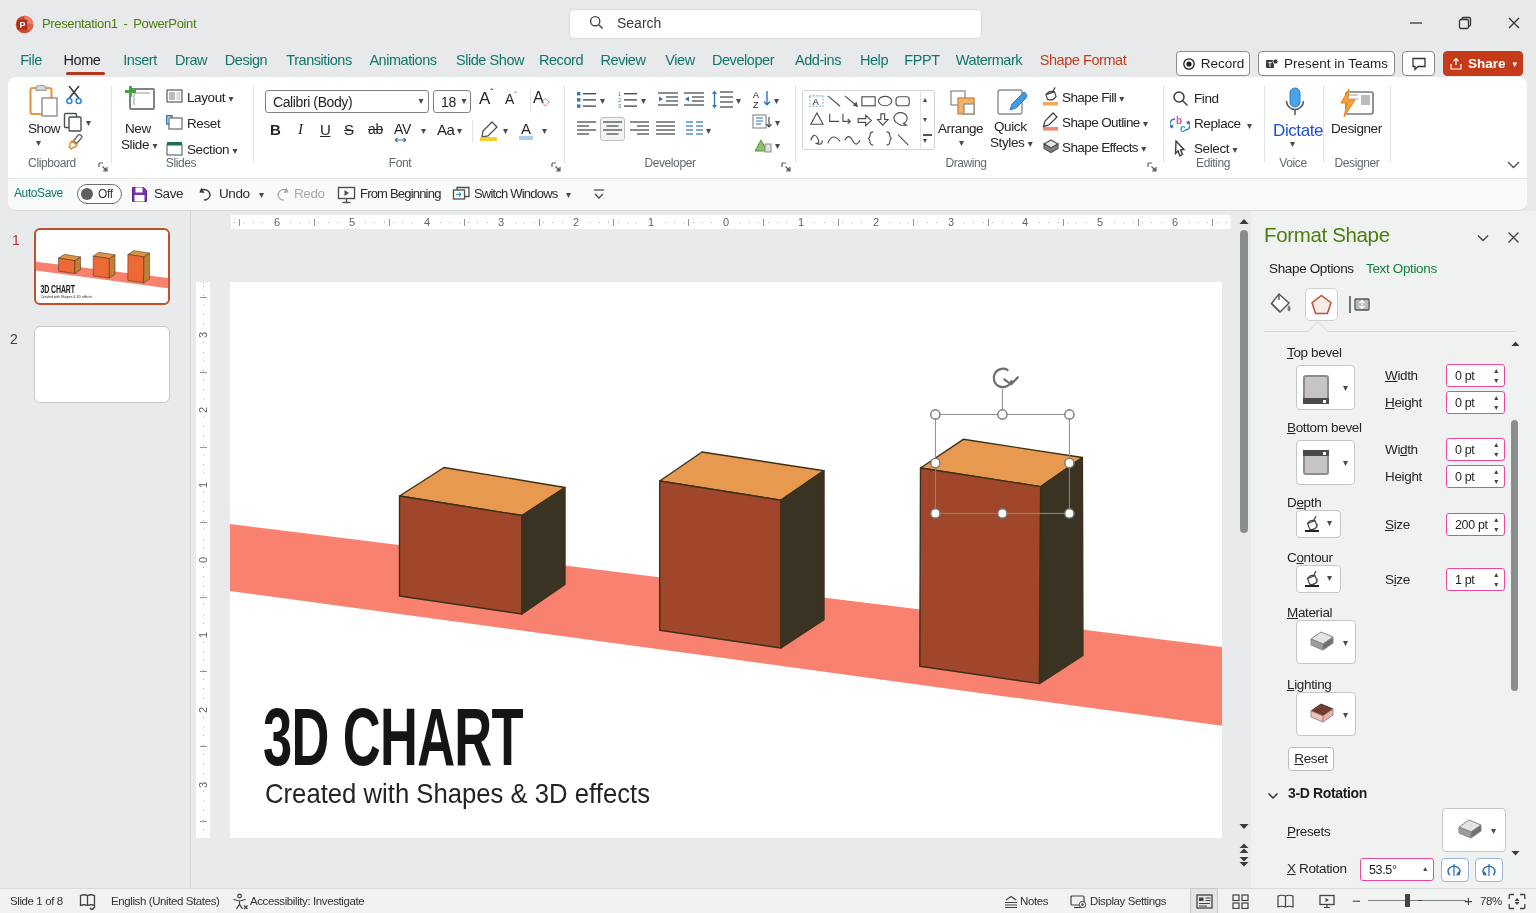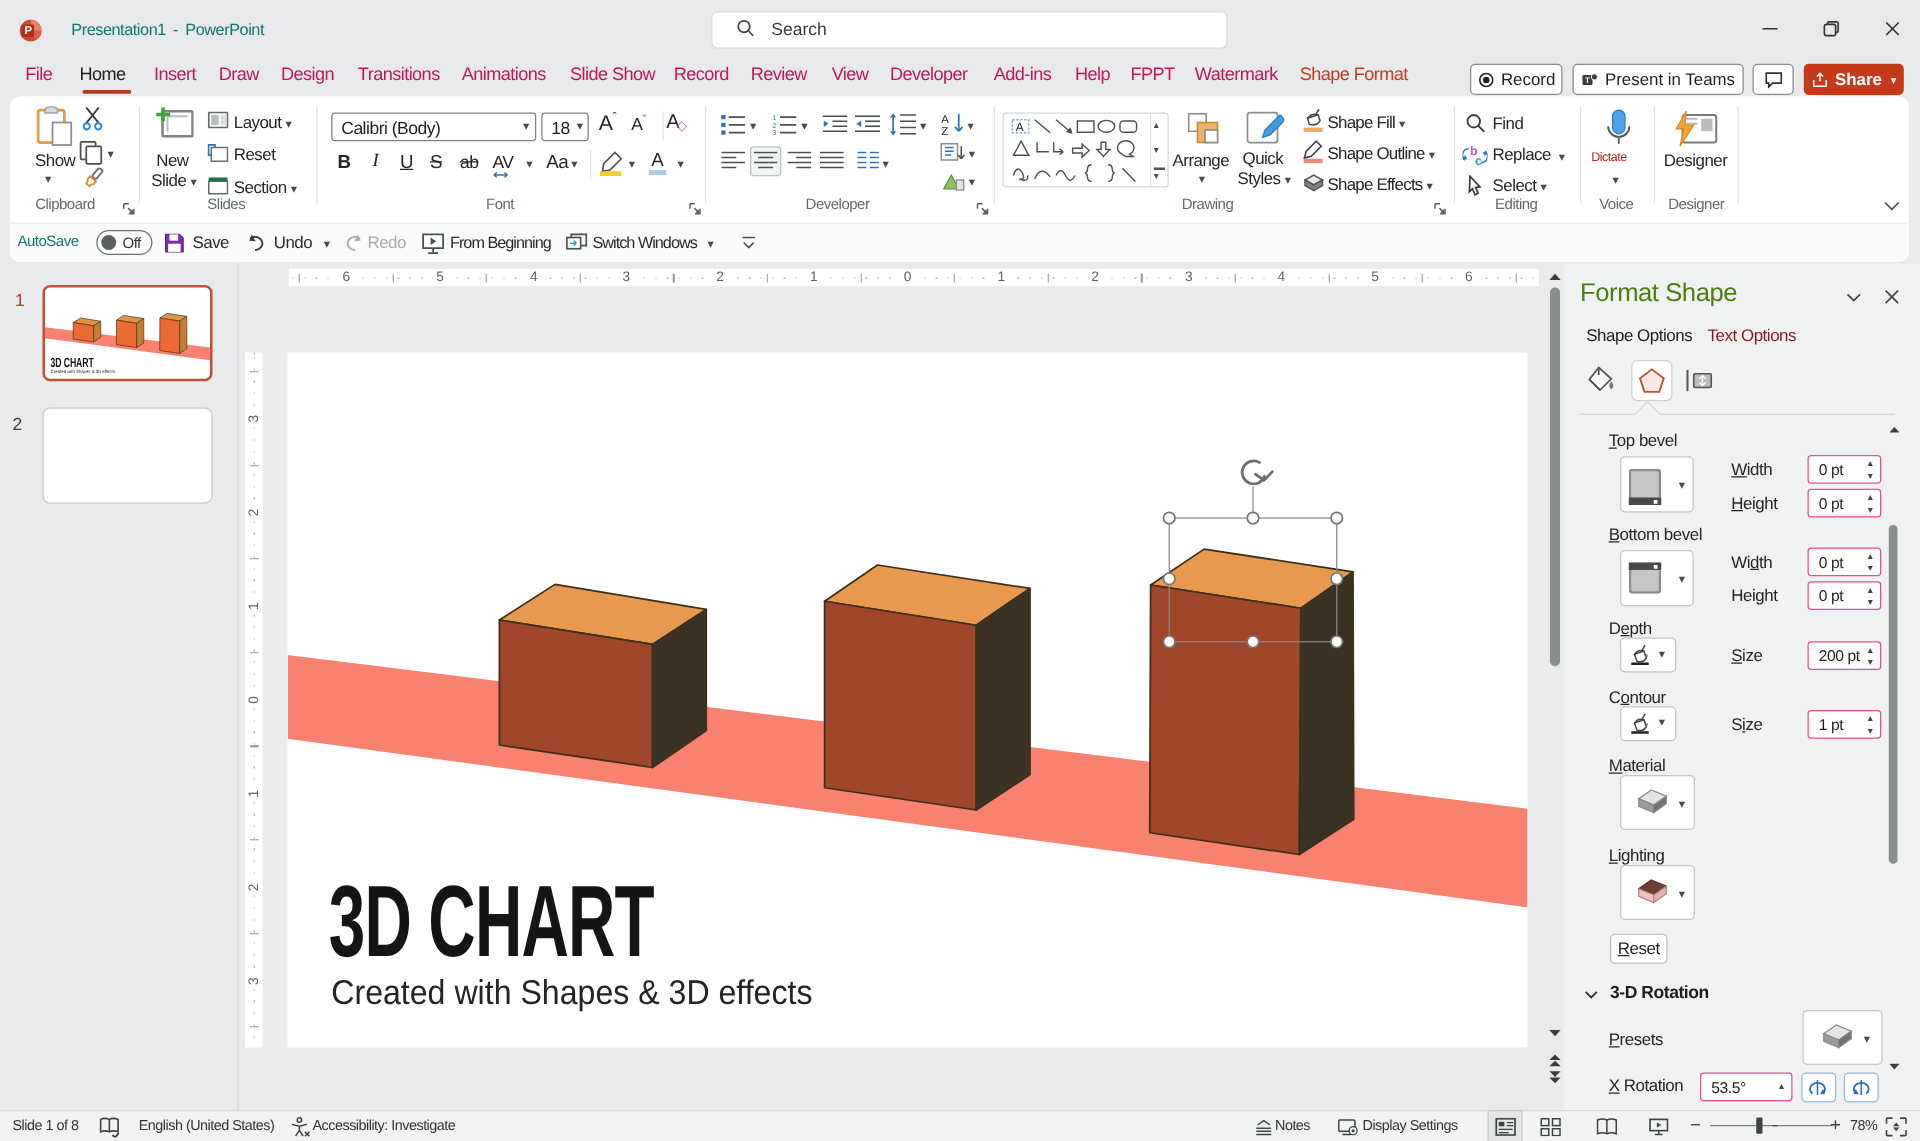--- a/index.html
+++ b/index.html
@@ -3,21 +3,21 @@
 *{margin:0;padding:0;box-sizing:border-box}
 html,body{width:1536px;height:913px;overflow:hidden;font-family:"Liberation Sans",sans-serif;background:#e8eaeb;position:relative}
 .a{position:absolute}
 #titlebar{left:0;top:0;width:1536px;height:45px;background:#e7e9ea}
 #rpanel{letter-spacing:-0.35px}
 #tabrow{left:0;top:45px;width:1536px;height:32px;background:#e7e9ea}
 #ribbonsheet{left:0;top:77px;width:1536px;height:101px;letter-spacing:-0.4px}
 #qat{left:0;top:178px;width:1536px;height:33px;letter-spacing:-0.4px}
 #main{left:0;top:211px;width:1536px;height:677px;background:#e8eaeb}
 #statusbar{left:0;top:888px;width:1536px;height:25px;background:#f1f2f2;border-top:1px solid #d8dbdb;letter-spacing:-0.35px}
-.tab{position:absolute;top:7px;font-size:14.5px;color:#be185d;white-space:nowrap;letter-spacing:-0.45px;transform:translateX(-50%)}
+.tab{position:absolute;top:7px;font-size:14.5px;color:#0f766e;white-space:nowrap;letter-spacing:-0.45px;transform:translateX(-50%)}
 .gname{position:absolute;top:79px;font-size:12px;color:#606a6e;width:120px;text-align:center}
 .vsep{position:absolute;top:8px;width:1px;height:78px;background:#e1e4e4}
 .pill{position:absolute;top:6px;height:25px;background:#fff;border:1px solid #898d8e;border-radius:4px;font-size:13.5px;color:#1f1f1f;display:flex;align-items:center;justify-content:center}
 .spin{position:absolute;width:59px;height:23px;background:#fff;border:1px solid #ec4899;border-radius:3px;font-size:12.5px;color:#1f1f1f;padding:4px 0 0 8px}
 .spin .ar{position:absolute;right:3px;top:1px;font-size:8px;color:#444;line-height:10px;text-align:center;width:10px}
 .plabel{position:absolute;font-size:13.5px;color:#252525}
 .plabel u{text-decoration-thickness:1px}
 .bevbtn{position:absolute;left:45px;width:59px;height:45px;background:#fff;border:1px solid #c2c6c7;border-radius:4px}
 .cv{color:#474b4c;font-size:10px}
 svg{display:block}
@@ -26,21 +26,21 @@
 <body>
 
 <div class="a" id="titlebar">
   <svg class="a" style="left:15px;top:15px" width="19" height="19" viewBox="0 0 19 19">
     <circle cx="9.5" cy="9.5" r="8.7" fill="#cb4b32"></circle>
     <path d="M9.5 0.8 a8.7 8.7 0 0 1 8.7 8.7 L9.5 9.5 z" fill="#ed7f62"></path>
     <path d="M9.5 9.5 L18.2 9.5 a8.7 8.7 0 0 1 -4.3 7.5 z" fill="#d96248"></path>
     <rect x="2.2" y="4.6" width="10" height="10" rx="1.2" fill="#b02e12"></rect>
     <text x="4.6" y="12.6" font-size="9" font-weight="bold" fill="#fff" font-family="Liberation Sans">P</text>
   </svg>
-  <div class="a" style="left:57px;top:16px;font-size:13px;letter-spacing:-0.35px;color:#0f766e">Presentation1  -  PowerPoint</div>
+  <div class="a" style="left:42px;top:16px;font-size:13px;letter-spacing:-0.35px;color:#4d7c0f">Presentation1  -  PowerPoint</div>
   <div class="a" style="left:569px;top:9px;width:413px;height:30px;background:#fff;border:1px solid #d9dcdc;border-radius:5px"></div>
   <svg class="a" style="left:589px;top:15px" width="15" height="15" viewBox="0 0 15 15">
       <circle cx="6.2" cy="6.2" r="4.6" fill="none" stroke="#454545" stroke-width="1.4"></circle>
       <line x1="9.8" y1="9.8" x2="13.6" y2="13.6" stroke="#454545" stroke-width="1.4"></line>
     </svg>
   <div class="a" style="left:617px;top:15px;font-size:14px;color:#3a3a3a">Search</div>
   <svg class="a" style="left:1407px;top:14px" width="18" height="18" viewBox="0 0 18 18">
       <line x1="3" y1="9" x2="15" y2="9" stroke="#333" stroke-width="1.3"></line>
     </svg>
   <svg class="a" style="left:1456px;top:14px" width="18" height="18" viewBox="0 0 18 18">
@@ -391,21 +391,21 @@
     <svg class="a" style="left:1172px;top:63px" width="16" height="18" viewBox="0 0 16 18">
         <path d="M4 1 L12 9.5 L8.5 10 L10.5 14.5 L8 15.8 L6 11 L3.5 13.5 z" fill="#fff" stroke="#3a3f40" stroke-width="1.4"></path>
       </svg>
     <div class="a" style="left:1194px;top:64px;font-size:13.5px;color:#252525">Select <span class="cv">▾</span></div>
 
     <svg class="a" style="left:1283px;top:10px" width="24" height="34" viewBox="0 0 24 34">
       <rect x="7" y="1" width="10" height="19" rx="5" fill="#4da3e8" stroke="#2980c4" stroke-width="1"></rect>
       <path d="M3.5 14 a8.5 8.5 0 0 0 17 0" fill="none" stroke="#555" stroke-width="1.5"></path>
       <line x1="12" y1="23" x2="12" y2="28" stroke="#555" stroke-width="1.5"></line>
     </svg>
-    <div class="a" style="left:1273px;top:44px;font-size:10px;color:#b91c1c">Dictate</div>
+    <div class="a" style="left:1273px;top:44px;font-size:17px;color:#1d4ed8">Dictate</div>
     <div class="a cv" style="left:1290px;top:61px">▾</div>
 
     <svg class="a" style="left:1339px;top:10px" width="36" height="34" viewBox="0 0 36 34">
       <rect x="7" y="5" width="27" height="22" rx="2" fill="#fff" stroke="#777b7c" stroke-width="1.6"></rect>
       <rect x="22" y="8" width="9" height="10" fill="#b9bdbe"></rect>
       <path d="M10 8 h9 M10 12 h9" stroke="#b9bdbe" stroke-width="1.5"></path>
       <path d="M10 2 L2 16 h6 L5 30 L16 13 h-7 z" fill="#f6a33c" stroke="#e2851b" stroke-width="1"></path>
     </svg>
     <div class="a" style="left:1331px;top:44px;font-size:13.5px;color:#252525">Designer</div>
 
@@ -594,21 +594,21 @@
 
   <div class="a" style="left:1251px;top:0;width:285px;height:677px;background:#f0f2f2" id="rpanel">
     <div class="a" style="left:13px;top:12px;font-size:20.5px;color:#4d7c0f">Format Shape</div>
     <svg class="a" style="left:225px;top:20px" width="14" height="14" viewBox="0 0 14 14">
         <path d="M2 4.5 L7 9.5 L12 4.5" fill="none" stroke="#444" stroke-width="1.4"></path>
       </svg>
     <svg class="a" style="left:255px;top:19px" width="15" height="15" viewBox="0 0 15 15">
         <path d="M2.5 2.5 L12.5 12.5 M12.5 2.5 L2.5 12.5" stroke="#444" stroke-width="1.3"></path>
       </svg>
     <div class="a" style="left:18px;top:50px;font-size:13.5px;color:#1c1c1c">Shape Options</div>
-    <div class="a" style="left:115px;top:50px;font-size:13.5px;color:#7f1d1d">Text Options</div>
+    <div class="a" style="left:115px;top:50px;font-size:13.5px;color:#15803d">Text Options</div>
 
     <svg class="a" style="left:18px;top:80px" width="26" height="26" viewBox="0 0 26 26">
       <path d="M10 3 L20 12 L11 21 L2.5 12.5 z" fill="#fff" stroke="#555" stroke-width="1.4"></path>
       <path d="M10 3 L10 9" stroke="#555" stroke-width="1.4"></path>
       <path d="M20 14 q3.2 4.4 0 6.4 q-3.2 -2 0 -6.4" fill="#777"></path>
       <path d="M2.5 12.5 L11 21" stroke="#555" stroke-width="1.4"></path>
     </svg>
     <div class="a" style="left:54px;top:77px;width:33px;height:33px;background:#fff;border:1px solid #cdd1d2;border-radius:5px"></div>
     <svg class="a" style="left:59px;top:82px" width="23" height="23" viewBox="0 0 23 23">
         <polygon points="11.5,2.5 21,9.7 17.4,20.5 5.6,20.5 2,9.7" fill="#fbeae5" stroke="#c14f31" stroke-width="1.5"></polygon>

